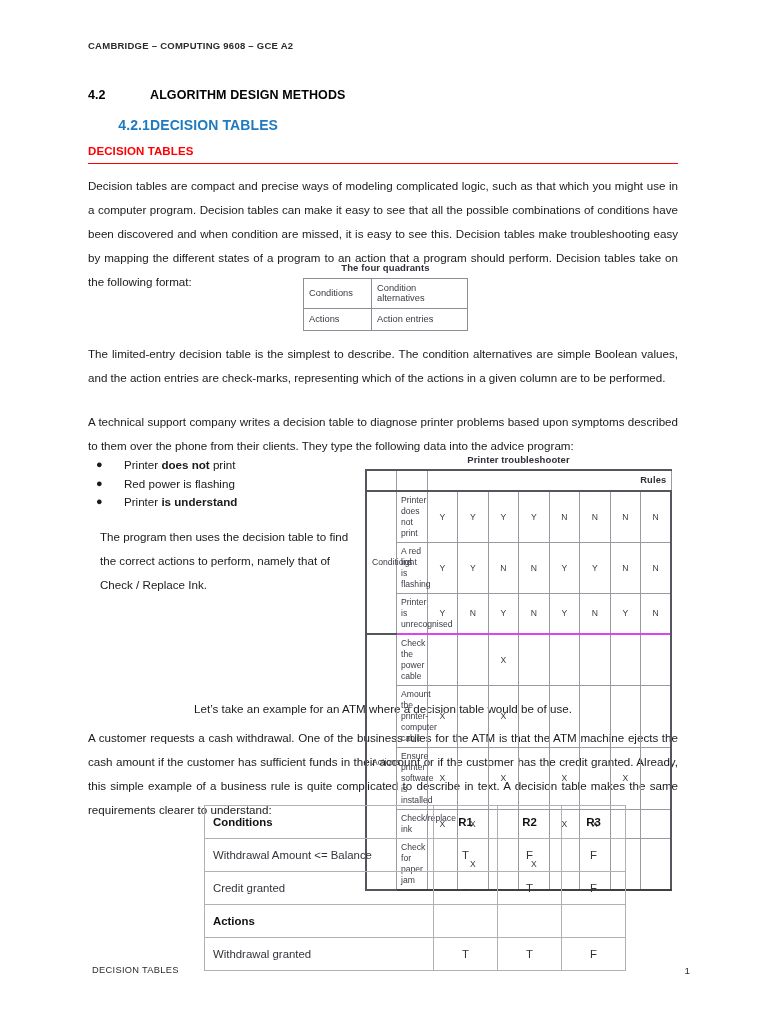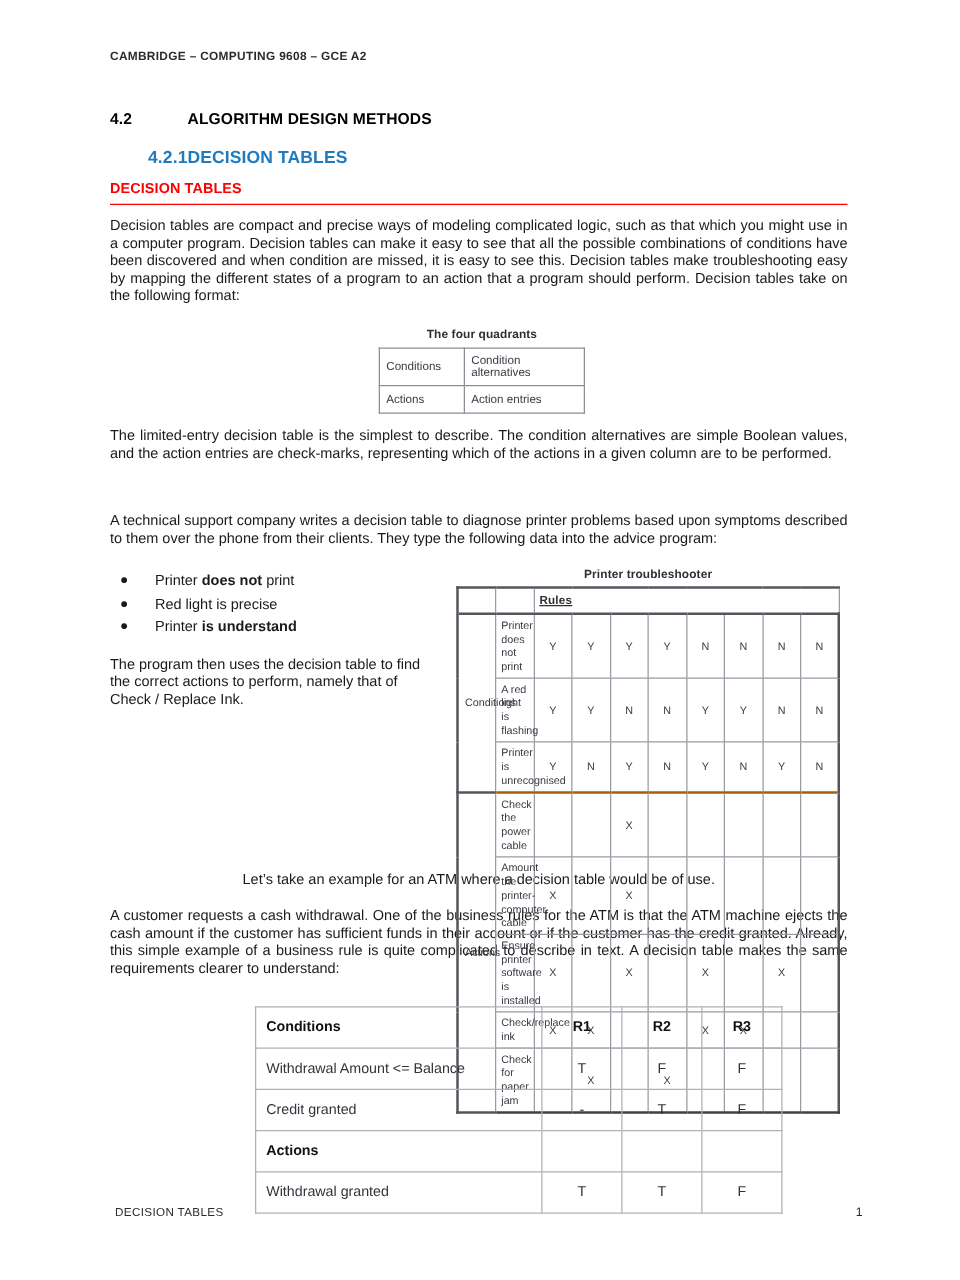--- a/index.html
+++ b/index.html
@@ -76,25 +76,25 @@
     height: 1px;
     background: #ff0000;
   }
 
   
   .para {
     position: absolute;
     left: 88px;
     width: 590px;
     font-size: 11.6px;
-    line-height: 14px;
+    line-height: 24px;
     text-align: justify;
     color: #1a1a1a;
   }
-  .para.narrow { width: 262px; text-align: left; }
+  .para.narrow { width: 262px; text-align: left; margin-left: 12px; }
   .para.left { text-align: center; }
 
   
   .bullets {
     position: absolute;
     left: 88px;
     top: 456px;
     width: 265px;
     font-size: 11.6px;
     line-height: 18.5px;
@@ -171,37 +171,36 @@
     padding-left: 5px;
   }
   #printer-figure td.lbl { width: 116px; }
   #printer-figure td.v {
     width: 18px;
     text-align: center;
     font-size: 8.6px;
     padding: 3px 0;
   }
   #printer-figure th.rules {
-    text-align: left;
+    text-align: right;
     font-weight: bold;
     font-size: 9.3px;
     color: #2e2e36;
     letter-spacing: 0.2px;
-    text-decoration: underline;
   }
   #printer-figure tr.toprow td,
   #printer-figure tr.toprow th {
     border-top: 2px solid #55555e;
     height: 13px;
   }
   #printer-figure tr.toprow td.blank {
     border-left: 2px solid #55555e;
   }
   #printer-figure tr.cond-first td { border-top: 2px solid #55555e; }
-  #printer-figure tr.act-first td { border-top: 2px solid #a16207; }
+  #printer-figure tr.act-first td { border-top: 2px solid #d946ef; }
   #printer-figure tr.last td { border-bottom: 2px solid #404040; }
   #printer-figure td.edge-r { border-right: 2px solid #55555e; }
 
   
   #atm-figure { left: 204px; top: 805px; width: 356px; }
   #atm-figure table {
     border-collapse: collapse;
     width: 356px;
     table-layout: fixed;
   }
@@ -265,21 +264,21 @@
 
   <div class="para" style="top:726px;">A customer requests a cash withdrawal.  One of the business rules for the ATM is that the ATM machine ejects the cash amount if the customer has sufficient funds in their account or if the customer has the credit granted.  Already, this simple example of a business rule is quite complicated to describe in text.  A decision table makes the same requirements clearer to understand:</div>
 
   <div class="bullets">
     <div class="li">
       <span class="dot">●</span>
       <span>Printer </span><b>does not</b><span> print</span>
     </div>
     <div class="li">
       <span class="dot">●</span>
-      <span>Red light is precise</span><b></b><span></span>
+      <span>Red power is flashing</span><b></b><span></span>
     </div>
     <div class="li">
       <span class="dot">●</span>
       <span>Printer </span><b>is understand</b><span></span>
     </div>
   </div>
 
   <div class="scan" id="quadrants-figure">
     <div class="scan-cap">The four quadrants</div>
     <table>

